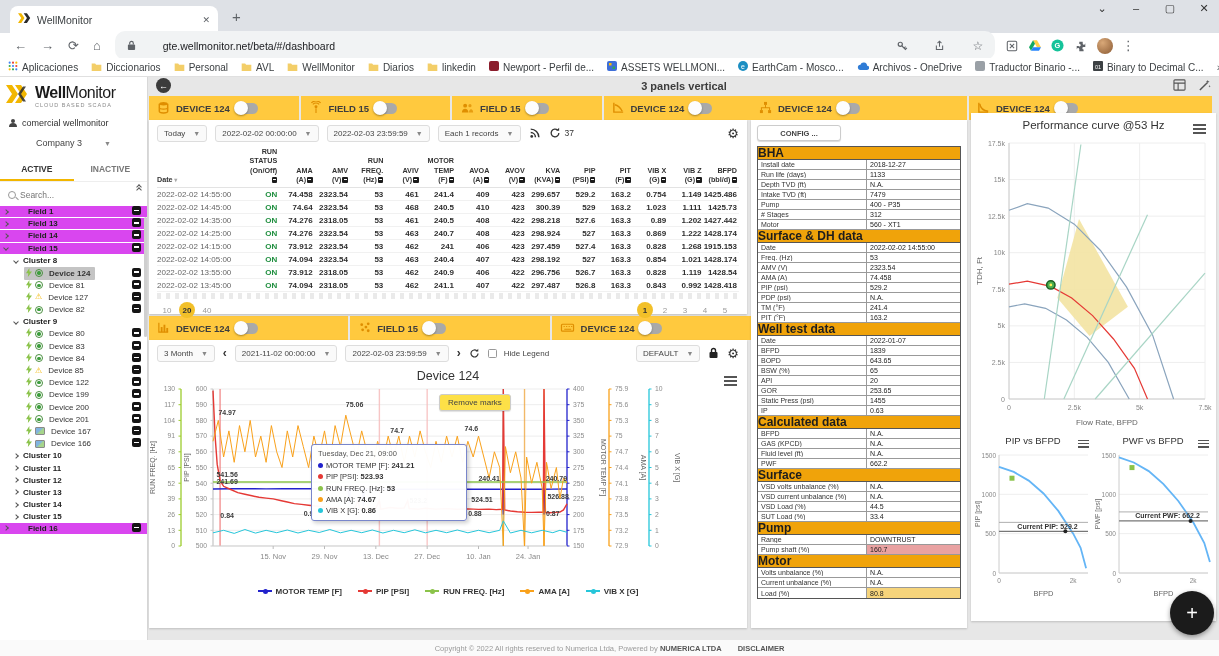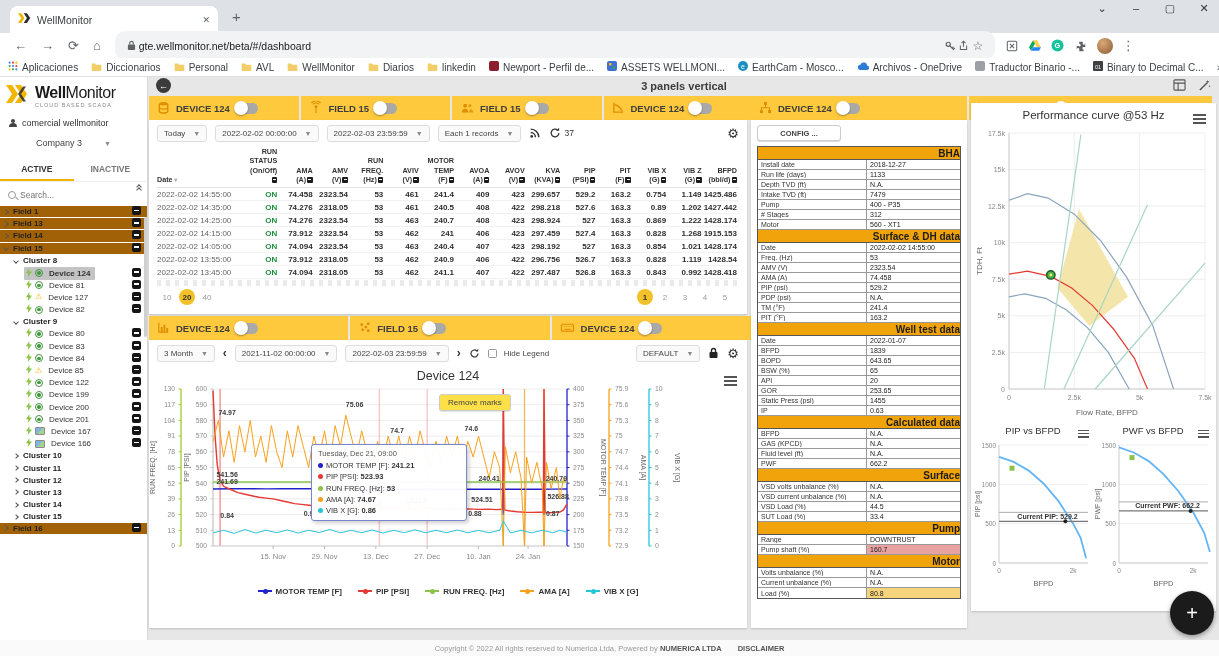--- a/index.html
+++ b/index.html
@@ -9,21 +9,21 @@
   
   .chrome-tabs { position:absolute; left:0; top:0; width:1219px; height:33px; background:#dee1e6; }
   .tab { position:absolute; left:10px; top:6px; width:208px; height:27px; background:#fff; border-radius:8px 8px 0 0; display:flex; align-items:center; padding:0 8px; gap:6px; }
   .tab-title { font-size:10.5px; color:#3c4043; flex:1; white-space:nowrap; overflow:hidden; }
   .tab-close { font-size:9px; color:#5f6368; cursor:pointer; }
   .new-tab { position:absolute; left:232px; top:8px; font-size:15px; color:#5f6368; }
   .win-controls { position:absolute; right:8px; top:2px; display:flex; gap:20px; color:#333; font-size:11px; }
   .win-controls span { width:14px; text-align:center; }
   .chrome-nav { position:absolute; left:0; top:33px; width:1219px; height:25px; background:#fff; display:flex; align-items:center; }
   .nav-ic { color:#5f6368; font-size:13px; margin-left:14px; }
-  .addr-pill { margin-left:14px; width:880px; height:29px; background:#f1f3f4; border-radius:10px; display:flex; align-items:center; padding:0 10px; gap:0; }
+  .addr-pill { margin-left:14px; width:880px; height:29px; background:#f1f3f4; border-radius:10px; display:flex; align-items:center; padding:0 10px; gap:24px; }
   .addr-url { font-size:10.5px; color:#202124; flex:1; }
   .pill-ic, .nav-right-ic { display:inline-flex; width:14px; height:14px; align-items:center; justify-content:center; }
   .nav-right { display:flex; align-items:center; gap:9px; margin-left:10px; }
   .avatar { width:16px; height:16px; border-radius:50%; background:radial-gradient(circle at 35% 30%, #d9a878, #8a5a33); }
   .chrome-bookmarks { position:absolute; left:0; top:58px; width:1219px; height:19px; background:#fff; border-bottom:1px solid #e0e0e0; display:flex; align-items:center; padding:0 8px; }
   .bm { display:flex; align-items:center; gap:4px; font-size:10px; color:#3c4043; margin-right:13px; white-space:nowrap; }
   .bm-right { margin-left:auto; display:flex; align-items:center; gap:10px; }
   .bm-overflow { color:#5f6368; font-size:11px; margin-right:8px; }
 
   
@@ -54,21 +54,21 @@
   .chev.right { transform:rotate(-45deg); }
   .search-row { display:flex; align-items:center; gap:4px; padding:8px 8px 4px 8px; }
   .search-ic { width:8px; height:8px; border:1.2px solid #999; border-radius:50%; position:relative; }
   .search-ic::after { content:""; position:absolute; left:6px; top:6px; width:4px; height:1.2px; background:#999; transform:rotate(45deg); }
   .search-input { border:none; outline:none; font-size:8.5px; color:#333; width:100px; font-family:"Liberation Sans",sans-serif; }
   .tree { margin-top:2px; }
   .trow { height:12.2px; display:flex; align-items:center; font-size:8px; position:relative; }
   .trow .box { position:absolute; right:6px; }
   .blackbox { display:inline-block; width:9px; height:9px; background:#151515; border-radius:2px; position:relative; }
   .blackbox::after { content:""; position:absolute; left:2px; top:3.7px; width:5px; height:1.6px; background:#fff; }
-  .trow.field { background:#a16207; font-weight:bold; color:#222; padding-left:4px; gap:5px; border-bottom:1px solid #fff; }
+  .trow.field { background:#d946ef; font-weight:bold; color:#222; padding-left:4px; gap:20px; border-bottom:1px solid #fff; }
   .trow.cluster { font-weight:bold; color:#222; padding-left:14px; gap:5px; }
   .trow.device { padding-left:24px; gap:3px; color:#333; }
   .trow.device .dlabel { padding:1px 3px; }
   .trow.device.selected .dsel { background:#c4c4c4; border-radius:1px; }
   .dsel { display:flex; align-items:center; gap:3px; padding:1px 2px; }
   .ok-ring { width:8px; height:8px; border:1.4px solid #4a8f3f; border-radius:50%; display:inline-flex; align-items:center; justify-content:center; }
   .ok-ring i { width:3.4px; height:3.4px; background:#3c9e3c; border-radius:50%; }
   .warn-ic { color:#f2b600; font-size:8px; line-height:1; }
   .chart-ic { width:10px; height:8px; border:1px solid #8a8a8a; border-radius:1px; background:linear-gradient(135deg,#7fb3e0 40%,#a6d58a 60%); }
   .scrollbar { position:absolute; right:0; top:140px; width:3px; height:120px; background:#cfcfcf; border-radius:2px; }
@@ -122,29 +122,29 @@
   .tt-dot { width:5px; height:5px; border-radius:50%; flex:none; }
   .tt-val { font-weight:bold; }
   .legend { display:flex; justify-content:center; gap:16px; align-items:center; height:18px; }
   .lg-item { display:flex; align-items:center; gap:4px; font-size:8px; font-weight:bold; color:#333; }
   .lg-mark { width:14px; height:2px; position:relative; }
   .lg-mark i { position:absolute; left:5px; top:-1.5px; width:5px; height:5px; border-radius:50%; background:inherit; }
 
   .rtables-panel { left:602px; top:43px; width:216px; height:508px; padding:5px 6px; }
   .config-btn { width:84px; height:16px; border:1px solid #ccc; border-radius:3px; background:#fff; box-shadow:0 1px 1px rgba(0,0,0,.15); font-size:7.5px; font-weight:bold; color:#444; display:flex; align-items:center; justify-content:center; margin-bottom:5px; font-family:"Liberation Sans",sans-serif; }
   .secs { border:1px solid #555; }
-  .sec-title { background:#f0a30a; border-bottom:1px solid #555; text-align:right; font-size:10px; font-weight:bold; color:#1d1d1d; height:13px; line-height:13px; }
+  .sec-title { background:#f0a30a; border-bottom:1px solid #555; text-align:left; font-size:12px; font-weight:bold; color:#1d1d1d; height:13px; line-height:13px; }
   .sec-row { display:flex; border-bottom:1px solid #999; height:10px; align-items:center; }
   .sec-row:last-child { border-bottom:none; }
   .sec-l { flex:1; font-size:7px; color:#333; padding-left:3px; white-space:nowrap; overflow:hidden; }
   .sec-v { width:94px; border-left:1px solid #999; font-size:7px; color:#222; padding-left:3px; height:100%; display:flex; align-items:center; white-space:nowrap; overflow:hidden; }
   .sec-v.red { background:#e9a2a2; }
   .sec-v.amber { background:#f6d47b; }
 
-  .rcharts-panel { left:822px; top:26px; width:245px; height:508px; padding:4px 2px; }
+  .rcharts-panel { left:822px; top:36px; width:245px; height:508px; padding:4px 2px; }
   .rc-head { position:relative; text-align:center; font-size:11.5px; color:#333; height:18px; padding-top:2px; }
   .rc-head .burger { right:8px; top:5px; }
   .small-charts { display:flex; margin-top:2px; }
   .sc-block { width:120px; }
   .sc-head { position:relative; text-align:center; font-size:9.5px; color:#333; height:14px; }
   .sc-head .burger { right:4px; top:3px; width:11px; }
   .sc-head .burger div { height:1.6px; margin:1.6px 0; }
 
   .fab { position:absolute; left:1021px; top:514px; width:44px; height:44px; border-radius:50%; background:#1b1b1b; color:#fff; font-size:20px; display:flex; align-items:center; justify-content:center; box-shadow:0 2px 5px rgba(0,0,0,.4); border:none; }
 
@@ -832,20 +832,37 @@
               <td>461</td>
               <td>241.4</td>
               <td>409</td>
               <td>423</td>
               <td>299.657</td>
               <td>529.2</td>
               <td>163.2</td>
               <td>0.754</td>
               <td>1.149</td>
               <td>1425.486</td>
+            </tr>
+            <tr>
+              <td class="date">2022-02-02 14:45:00</td>
+              <td class="on">ON</td>
+              <td>74.64</td>
+              <td>2323.54</td>
+              <td>53</td>
+              <td>468</td>
+              <td>240.5</td>
+              <td>410</td>
+              <td>423</td>
+              <td>300.39</td>
+              <td>529</td>
+              <td>163.2</td>
+              <td>1.023</td>
+              <td>1.111</td>
+              <td>1425.73</td>
             </tr>
             <tr>
               <td class="date">2022-02-02 14:35:00</td>
               <td class="on">ON</td>
               <td>74.276</td>
               <td>2318.05</td>
               <td>53</td>
               <td>461</td>
               <td>240.5</td>
               <td>408</td>

